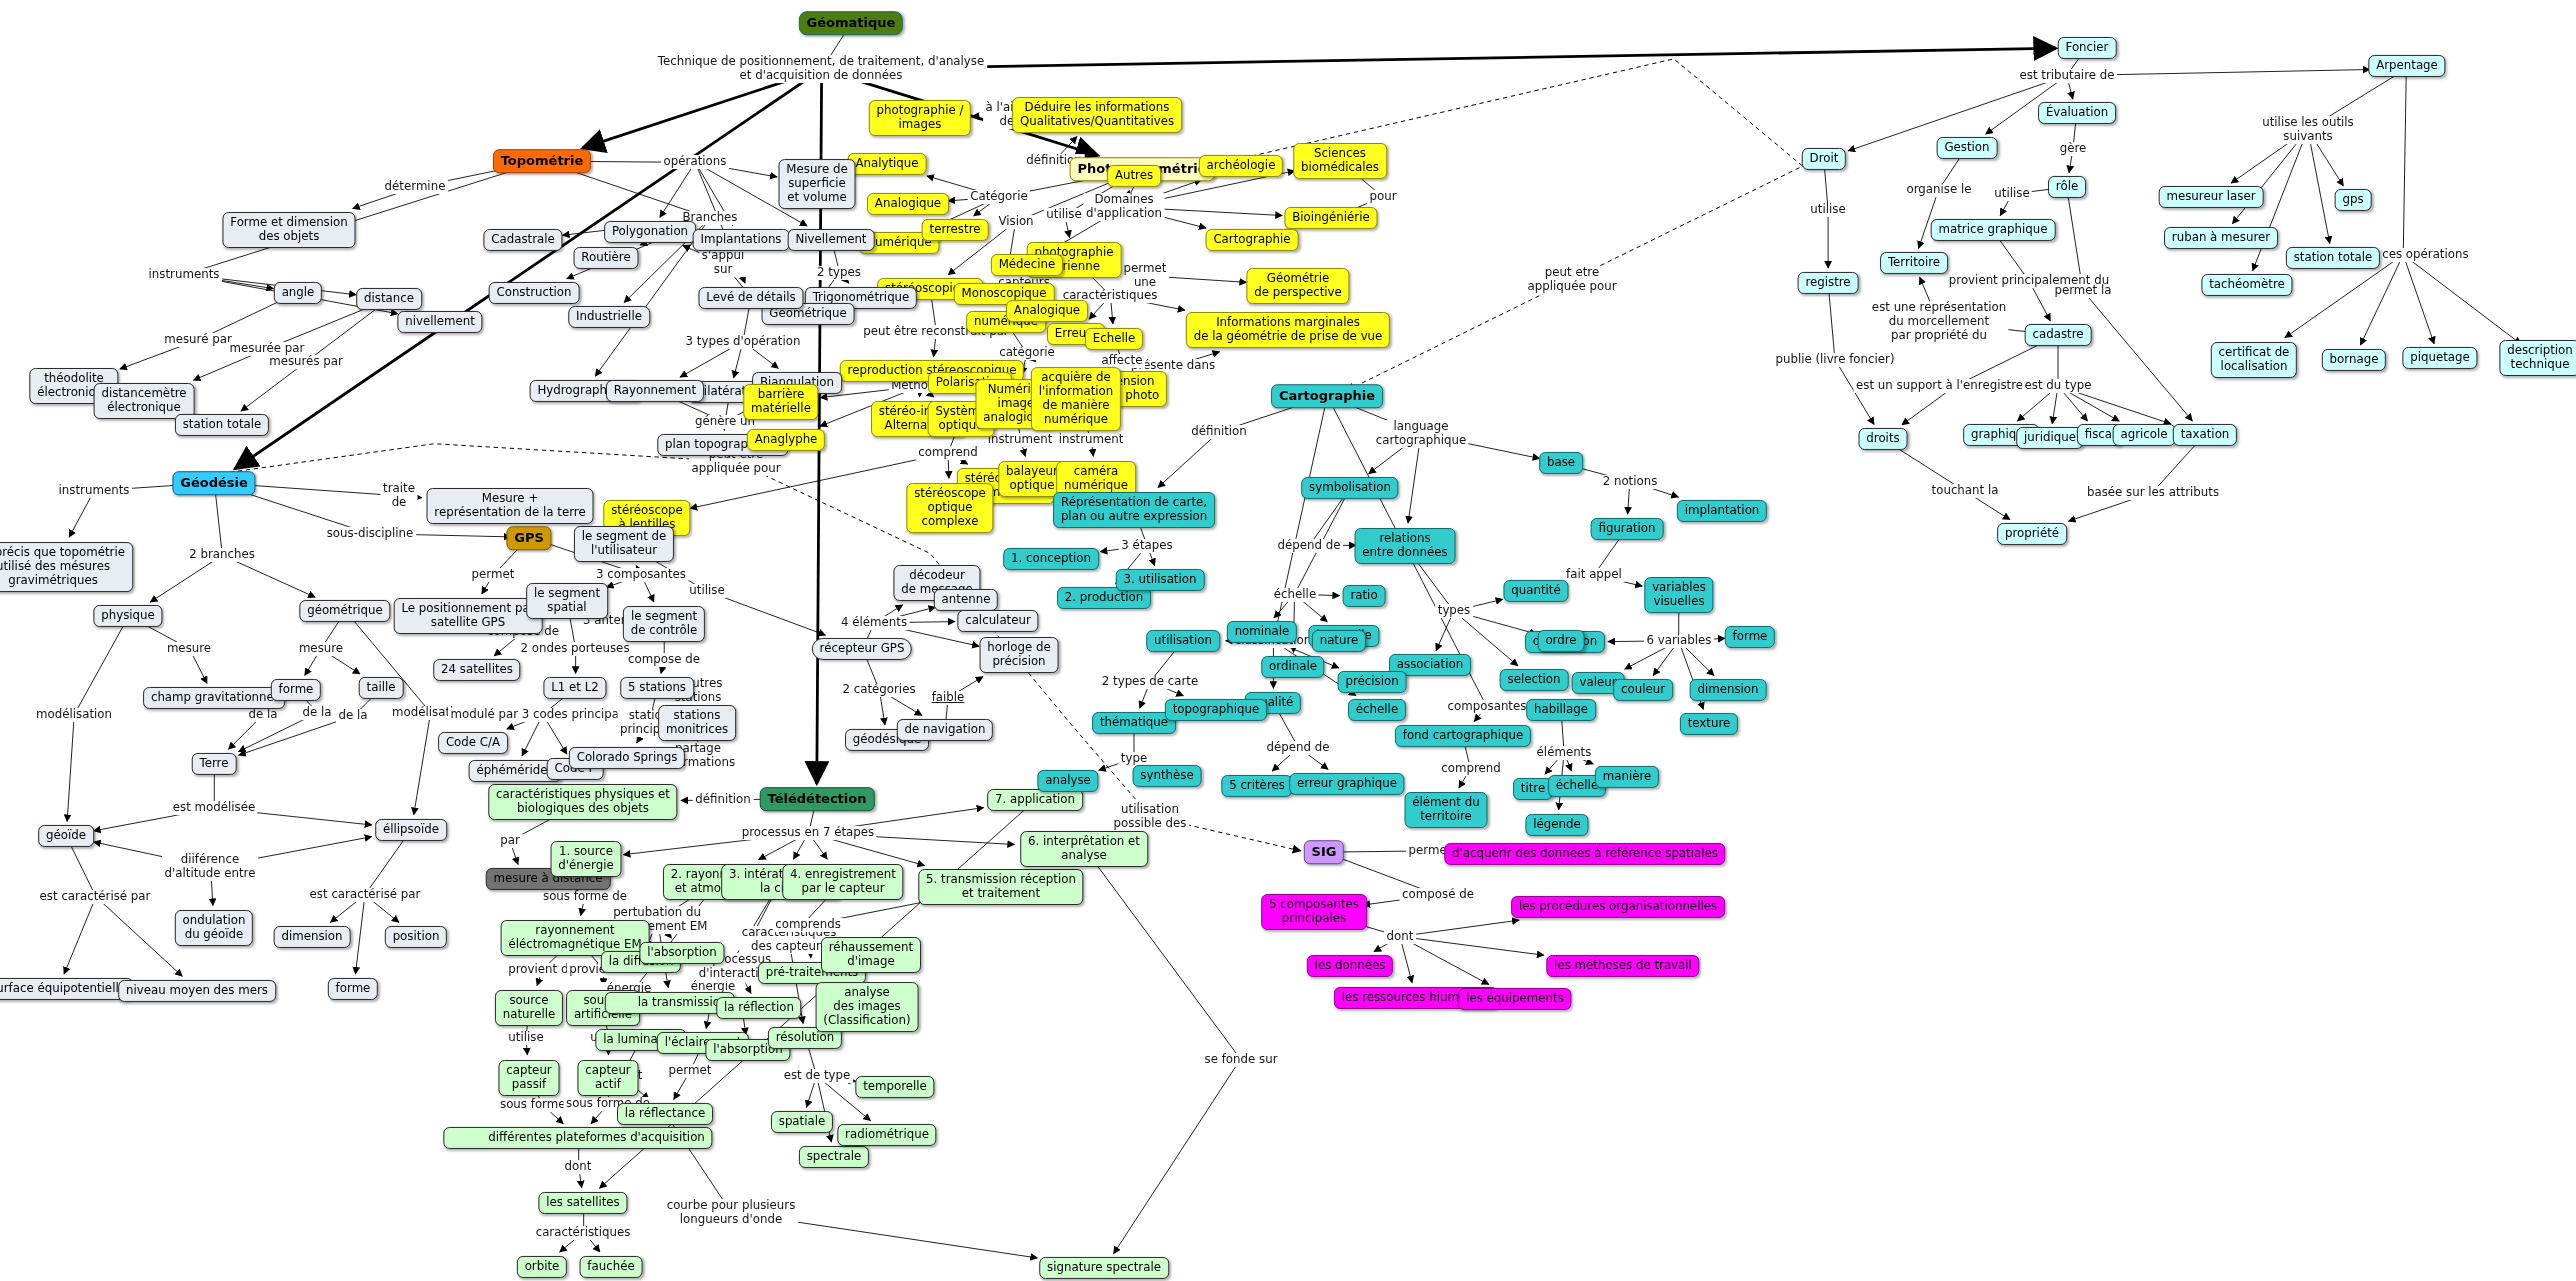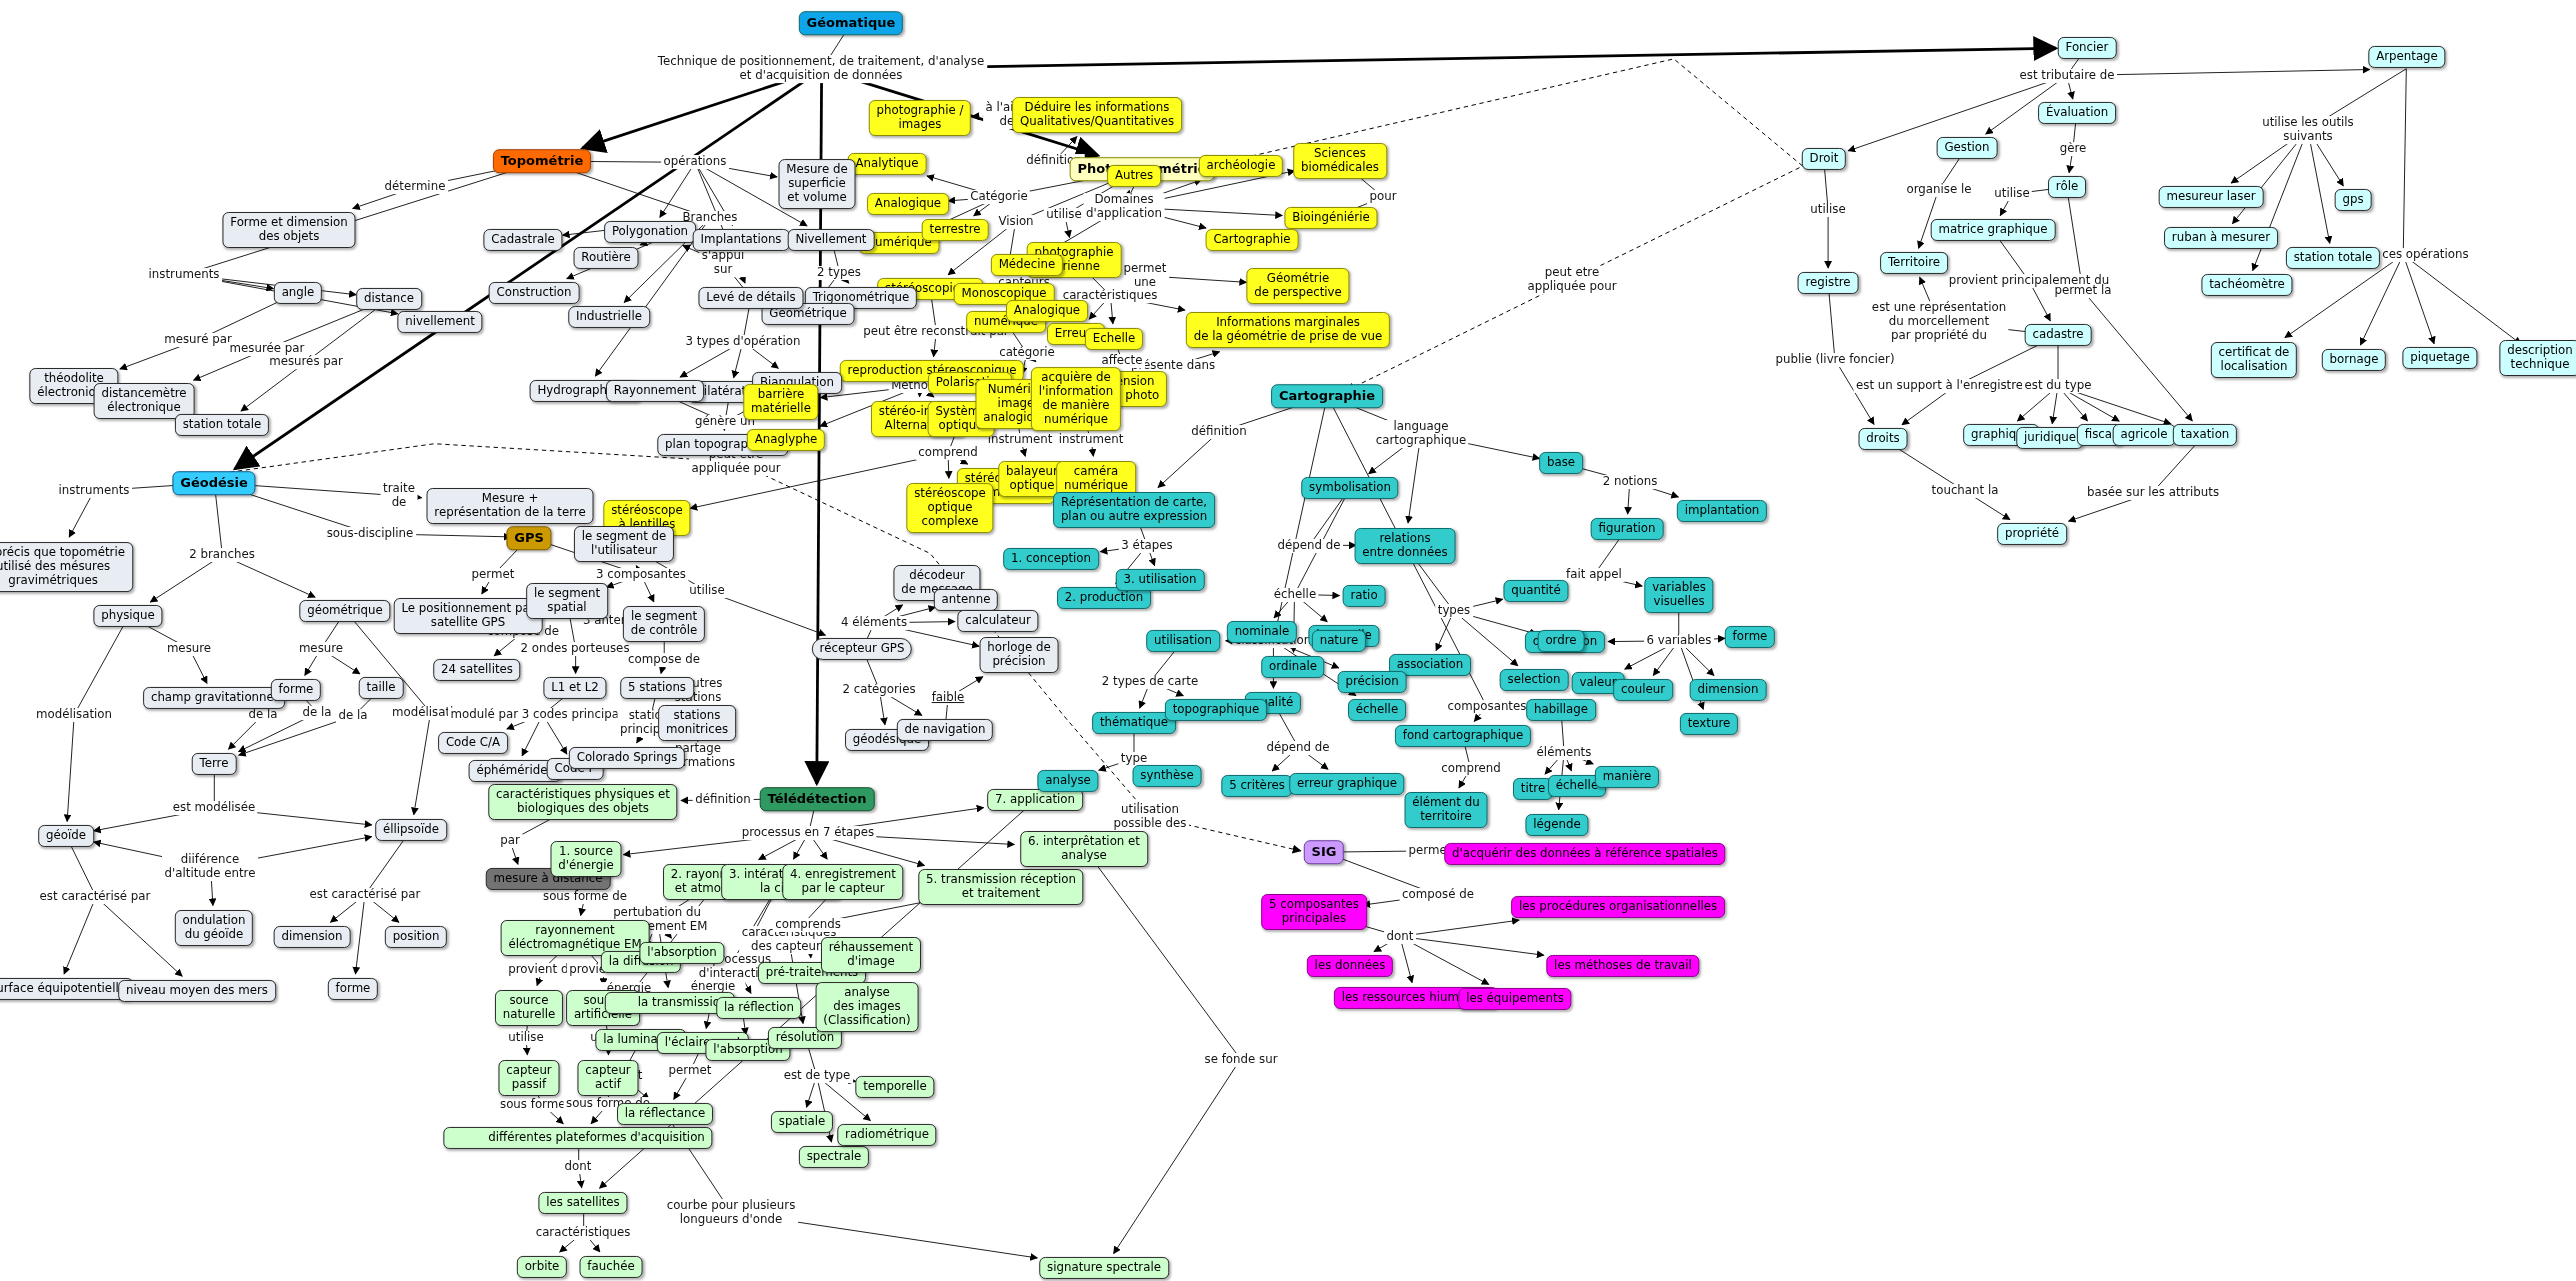--- a/index.html
+++ b/index.html
@@ -369,21 +369,21 @@
         <line x1="3882" y1="111" x2="3877" y2="411" stroke="#000" stroke-width="1.4"></line>
         <line x1="3877" y1="411" x2="3686.1227127381967" y2="544.8517076649161" stroke="#000" stroke-width="1.4" marker-end="url(#arrow)"></line>
         <line x1="3877" y1="411" x2="3808.0332276542117" y2="556.6923065804776" stroke="#000" stroke-width="1.4" marker-end="url(#arrow)"></line>
         <line x1="3877" y1="411" x2="3926.8767705338923" y2="554.6107013648277" stroke="#000" stroke-width="1.4" marker-end="url(#arrow)"></line>
         <line x1="3877" y1="411" x2="4067.083624919894" y2="555.2907516437378" stroke="#000" stroke-width="1.4" marker-end="url(#arrow)"></line>
         <polyline points="370,762 700,716 1187,745 1500,893 1720,1160 1855,1317 2098,1373" fill="none" stroke="#000" stroke-width="1.6" stroke-dasharray="7,6" marker-end="url(#arrow)"></polyline>
         <polyline points="1905,278 2700,95 2908,268 2536,451 2240,597 2172,630" fill="none" stroke="#000" stroke-width="1.6" stroke-dasharray="7,6" marker-end="url(#arrow)"></polyline>
       </g>
   </svg>
 
-<div class="node main" style="left: 851px; top: 23px; background: #0ea5e9; border-color: rgb(13, 107, 107);">Géomatique</div>
+<div class="node main" style="left: 851px; top: 23px; background: #4d7c0f; border-color: rgb(13, 107, 107); border-radius: 8px;">Géomatique</div>
     <div class="node lbl" style="left: 821px; top: 69px;">Technique de positionnement, de traitement, d'analyse
 et d'acquisition de données</div>
     <div class="node" style="left: 920px; top: 118px; background: rgb(255, 255, 30); border-color: rgb(140, 140, 0);">photographie /
 images</div>
     <div class="node lbl" style="left: 1007px; top: 115px;">à l'aide
 de</div>
     <div class="node" style="left: 1097px; top: 115px; background: rgb(255, 255, 30); border-color: rgb(140, 140, 0);">Déduire les informations
 Qualitatives/Quantitatives</div>
     <div class="node lbl" style="left: 1054px; top: 161px;">définition</div>
     <div class="node main" style="left: 1142px; top: 169px; background: rgb(255, 255, 190); border-color: rgb(140, 140, 0);">Photogrammétrie</div>
@@ -734,21 +734,21 @@
     <div class="node" style="left: 1350px; top: 966px; background: rgb(255, 0, 255); border-color: rgb(143, 0, 143);">les données</div>
     <div class="node" style="left: 1416px; top: 998px; background: rgb(255, 0, 255); border-color: rgb(143, 0, 143);">les ressources hiumaines</div>
     <div class="node" style="left: 1515px; top: 999px; background: rgb(255, 0, 255); border-color: rgb(143, 0, 143);">les équipements</div>
     <div class="node" style="left: 1623px; top: 966px; background: rgb(255, 0, 255); border-color: rgb(143, 0, 143);">les méthoses de travail</div>
     <div class="node" style="left: 1618px; top: 907px; background: rgb(255, 0, 255); border-color: rgb(143, 0, 143);">les procédures organisationnelles</div>
     <div class="node" style="left: 2087px; top: 48px; background: rgb(204, 255, 255); border-color: rgb(42, 42, 42);">Foncier</div>
     <div class="node lbl" style="left: 2067px; top: 76px;">est tributaire de</div>
     <div class="node" style="left: 2077px; top: 113px; background: rgb(204, 255, 255); border-color: rgb(42, 42, 42);">Évaluation</div>
     <div class="node" style="left: 1967px; top: 148px; background: rgb(204, 255, 255); border-color: rgb(42, 42, 42);">Gestion</div>
     <div class="node" style="left: 1824px; top: 159px; background: rgb(204, 255, 255); border-color: rgb(42, 42, 42);">Droit</div>
-    <div class="node" style="left: 2407px; top: 57px; background: rgb(204, 255, 255); border-color: rgb(42, 42, 42);">Arpentage</div>
+    <div class="node" style="left: 2407px; top: 66px; background: rgb(204, 255, 255); border-color: rgb(42, 42, 42);">Arpentage</div>
     <div class="node lbl" style="left: 2073px; top: 149px;">gère</div>
     <div class="node" style="left: 2067px; top: 187px; background: rgb(204, 255, 255); border-color: rgb(42, 42, 42);">rôle</div>
     <div class="node lbl" style="left: 2012px; top: 194px;">utilise</div>
     <div class="node" style="left: 1993px; top: 230px; background: rgb(204, 255, 255); border-color: rgb(42, 42, 42);">matrice graphique</div>
     <div class="node lbl" style="left: 1939px; top: 190px;">organise le</div>
     <div class="node" style="left: 1914px; top: 263px; background: rgb(204, 255, 255); border-color: rgb(42, 42, 42);">Territoire</div>
     <div class="node lbl" style="left: 2029px; top: 281px;">provient principalement du</div>
     <div class="node" style="left: 2058px; top: 335px; background: rgb(204, 255, 255); border-color: rgb(42, 42, 42);">cadastre</div>
     <div class="node lbl" style="left: 1939px; top: 322px;">est une représentation
 du morcellement

